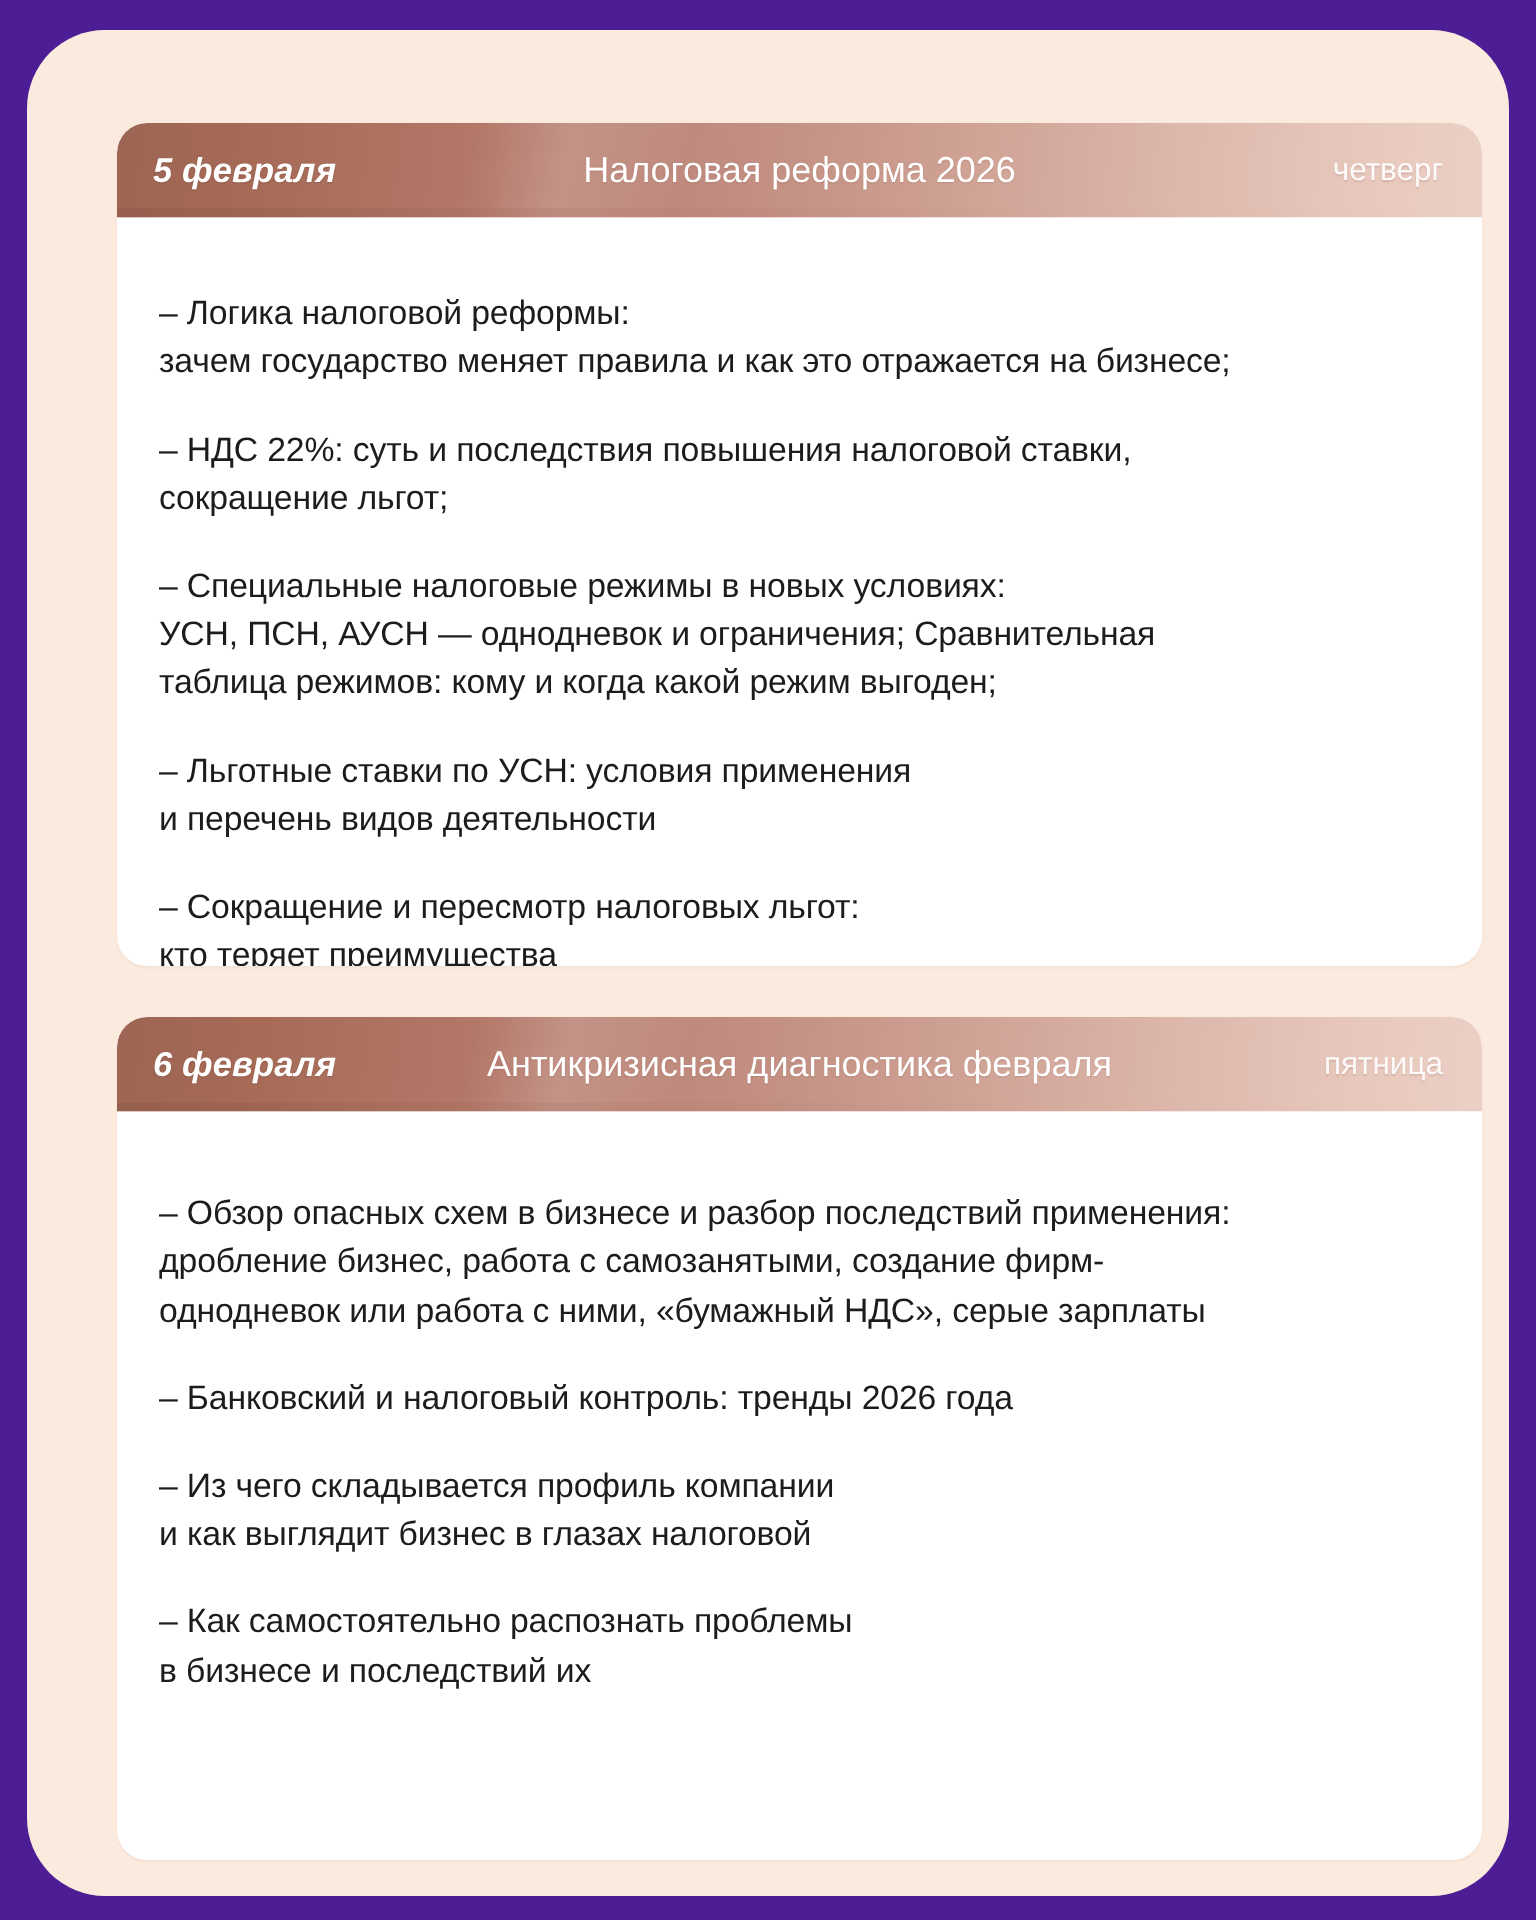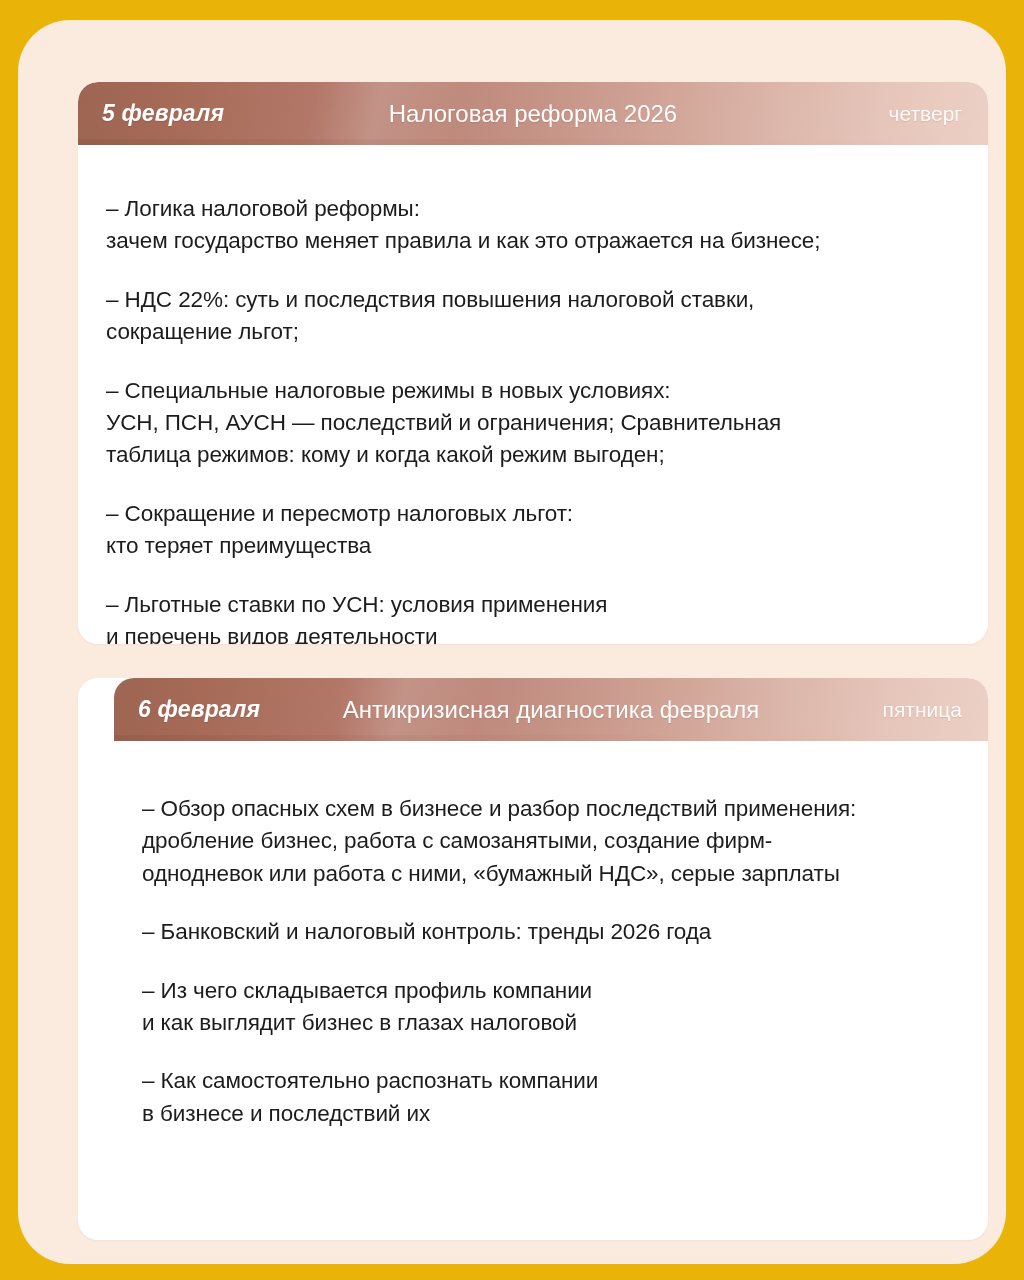--- a/index.html
+++ b/index.html
@@ -14,21 +14,21 @@
     font-family: "Liberation Sans", "DejaVu Sans", sans-serif;
     overflow: hidden;
   }
 
   .page {
     position: absolute;
     left: 0;
     top: 0;
     width: 1024px;
     height: 1280px;
-    background: #eab308;
+    background: #4c1d95;
   }
 
   
   .panel {
     position: absolute;
     left: 18px;
     top: 20px;
     width: 988px;
     height: 1244px;
     background: #fbeade;
@@ -53,21 +53,20 @@
     box-shadow: 0 1px 2px rgba(120, 80, 60, 0.06);
   }
 
   .card--first {
     height: 562px;
   }
 
   .card--second {
     height: 562px;
     margin-top: 34px;
-    padding-left: 36px;
   }
 
   .card-header {
     position: relative;
     height: 63px;
     border-radius: 20px 20px 0 0;
     background:
       linear-gradient(102deg,
         rgba(255,255,255,0.00) 0%,
         rgba(255,255,255,0.00) 26%,
@@ -176,30 +175,30 @@
           <p class="bullet">
             <span class="bullet-dash">– </span><span>Логика налоговой реформы:</span><br>
             <span>зачем государство меняет правила и как это отражается на бизнесе;</span>
           </p>
           <p class="bullet">
             <span class="bullet-dash">– </span><span>НДС 22%: суть и последствия повышения налоговой ставки,</span><br>
             <span>сокращение льгот;</span>
           </p>
           <p class="bullet">
             <span class="bullet-dash">– </span><span>Специальные налоговые режимы в новых условиях:</span><br>
-            <span>УСН, ПСН, АУСН — последствий и ограничения; Сравнительная</span><br>
+            <span>УСН, ПСН, АУСН — однодневок и ограничения; Сравнительная</span><br>
             <span>таблица режимов: кому и когда какой режим выгоден;</span>
+          </p>
+          <p class="bullet">
+            <span class="bullet-dash">– </span><span>Льготные ставки по УСН: условия применения</span><br>
+            <span>и перечень видов деятельности</span>
           </p>
           <p class="bullet">
             <span class="bullet-dash">– </span><span>Сокращение и пересмотр налоговых льгот:</span><br>
             <span>кто теряет преимущества</span>
-          </p>
-          <p class="bullet">
-            <span class="bullet-dash">– </span><span>Льготные ставки по УСН: условия применения</span><br>
-            <span>и перечень видов деятельности</span>
           </p>
         </div>
       </div>
 
       <div class="card card--second">
         <div class="card-header">
           <span class="header-date">6 февраля</span>
           <span class="header-title">Антикризисная диагностика февраля</span>
           <span class="header-weekday">пятница</span>
         </div>
@@ -210,21 +209,21 @@
             <span>однодневок или работа с ними, «бумажный НДС», серые зарплаты</span>
           </p>
           <p class="bullet">
             <span class="bullet-dash">– </span><span>Банковский и налоговый контроль: тренды 2026 года</span>
           </p>
           <p class="bullet">
             <span class="bullet-dash">– </span><span>Из чего складывается профиль компании</span><br>
             <span>и как выглядит бизнес в глазах налоговой</span>
           </p>
           <p class="bullet">
-            <span class="bullet-dash">– </span><span>Как самостоятельно распознать компании</span><br>
+            <span class="bullet-dash">– </span><span>Как самостоятельно распознать проблемы</span><br>
             <span>в бизнесе и последствий их</span>
           </p>
         </div>
       </div>
 
     </div>
   </div>
 </div>
 
 </body></html>

